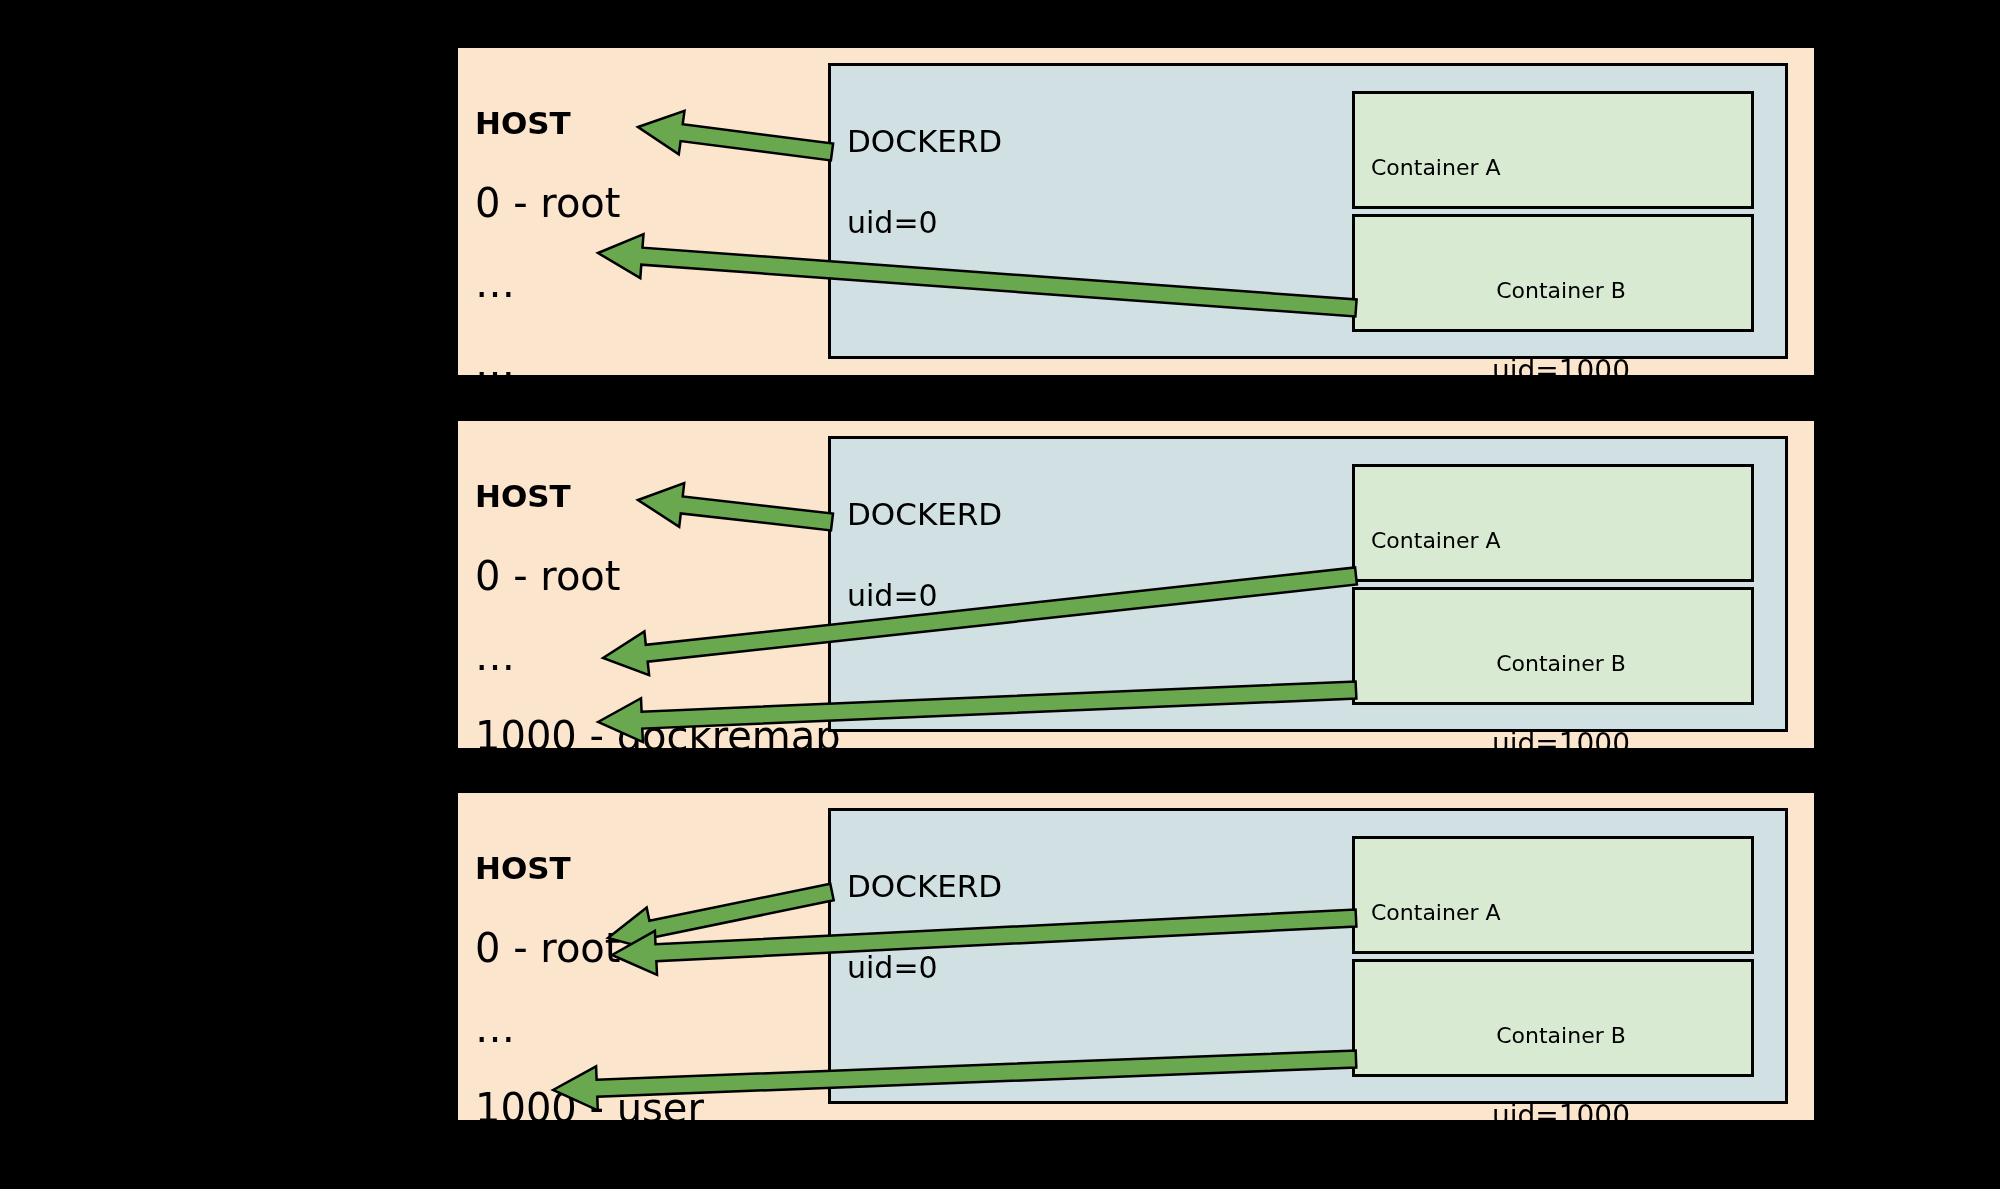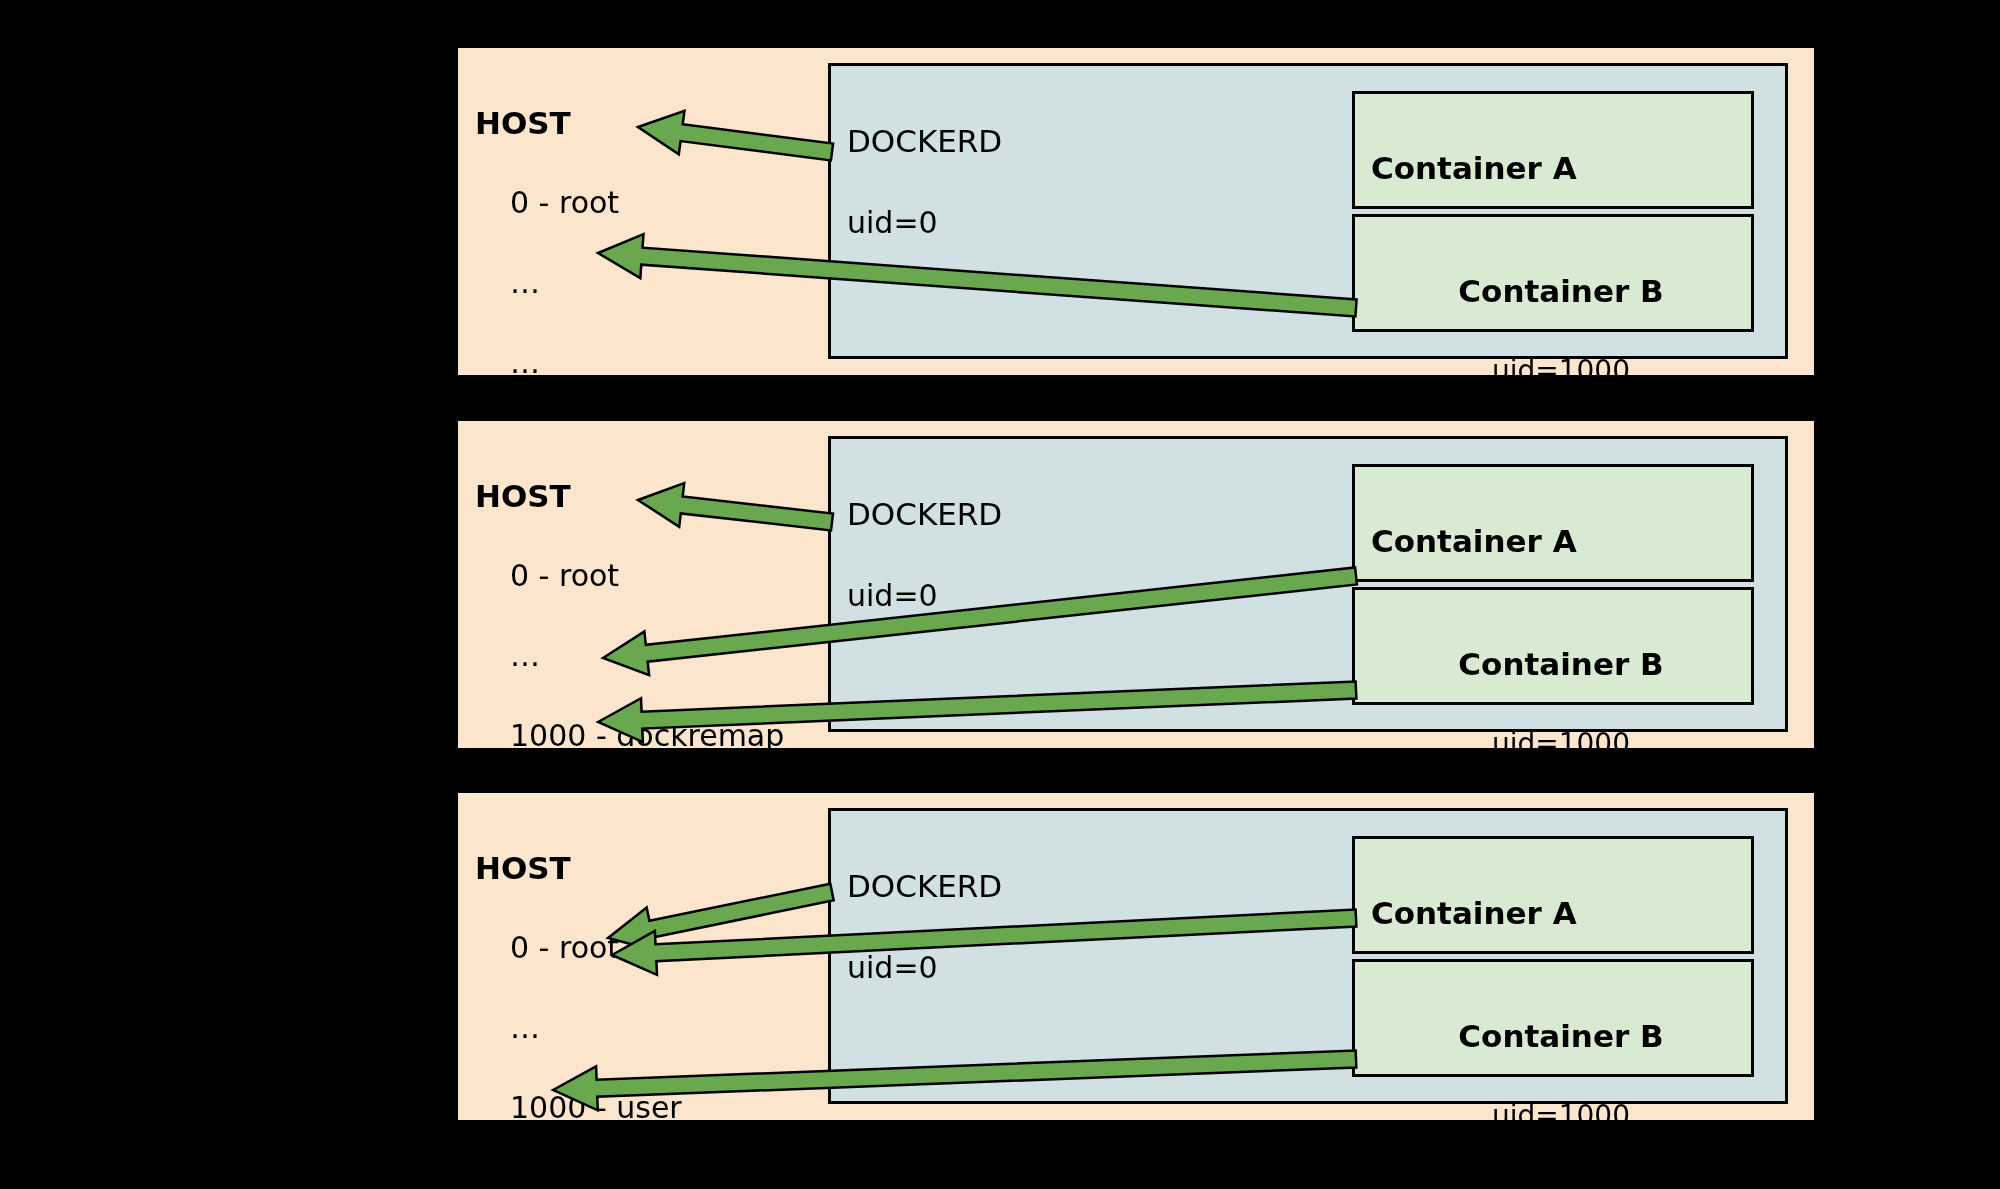--- a/index.html
+++ b/index.html
@@ -20,40 +20,40 @@
   .panel{
     position:absolute;left:455px;width:1362px;height:333px;
     background:var(--panel-bg);border:3px solid var(--border);
   }
   .panel.p1{top:45px;}
   .panel.p2{top:418px;}
   .panel.p3{top:790px;}
 
   .host{position:absolute;left:17px;top:16px;white-space:pre;}
   .host-title{font-size:31px;font-weight:bold;line-height:42px;}
-  .hl{font-size:30px;line-height:42px;margin-left:35px;}
+  .hl{font-size:40px;line-height:42px;}
   .hl-s{font-size:24px;line-height:32px;padding-left:24px;}
   .hl-t{font-size:15px;line-height:20px;}
 
   .dockerd{
     position:absolute;left:370px;top:15px;width:960px;height:296px;
     background:var(--dockerd-bg);border:3px solid var(--border);
   }
   .d-text{position:absolute;left:16px;top:16px;white-space:pre;}
   .d-title{font-size:31px;font-weight:normal;line-height:43px;}
   .d-line{font-size:30px;line-height:43px;}
 
   .cbox{
     position:absolute;left:521px;width:402px;height:118px;
     background:var(--container-bg);border:3px solid var(--border);
     padding:15px 0 0 16px;white-space:pre;
   }
   .cbox.ca{top:25px;}
   .cbox.cb{top:148px;text-align:center;}
-  .c-title{font-size:31px;font-weight:bold;line-height:42px;}
+  .c-title{font-size:22px;font-weight:normal;line-height:42px;}
   .c-line{font-size:28px;line-height:42px;}
 
   #arrow-layer{
     position:absolute;left:0;top:0;width:2000px;height:1189px;
     pointer-events:none;
   }
   #arrow-layer polygon{
     fill:var(--arrow-fill);
     stroke:var(--border);
     stroke-width:2.5px;

